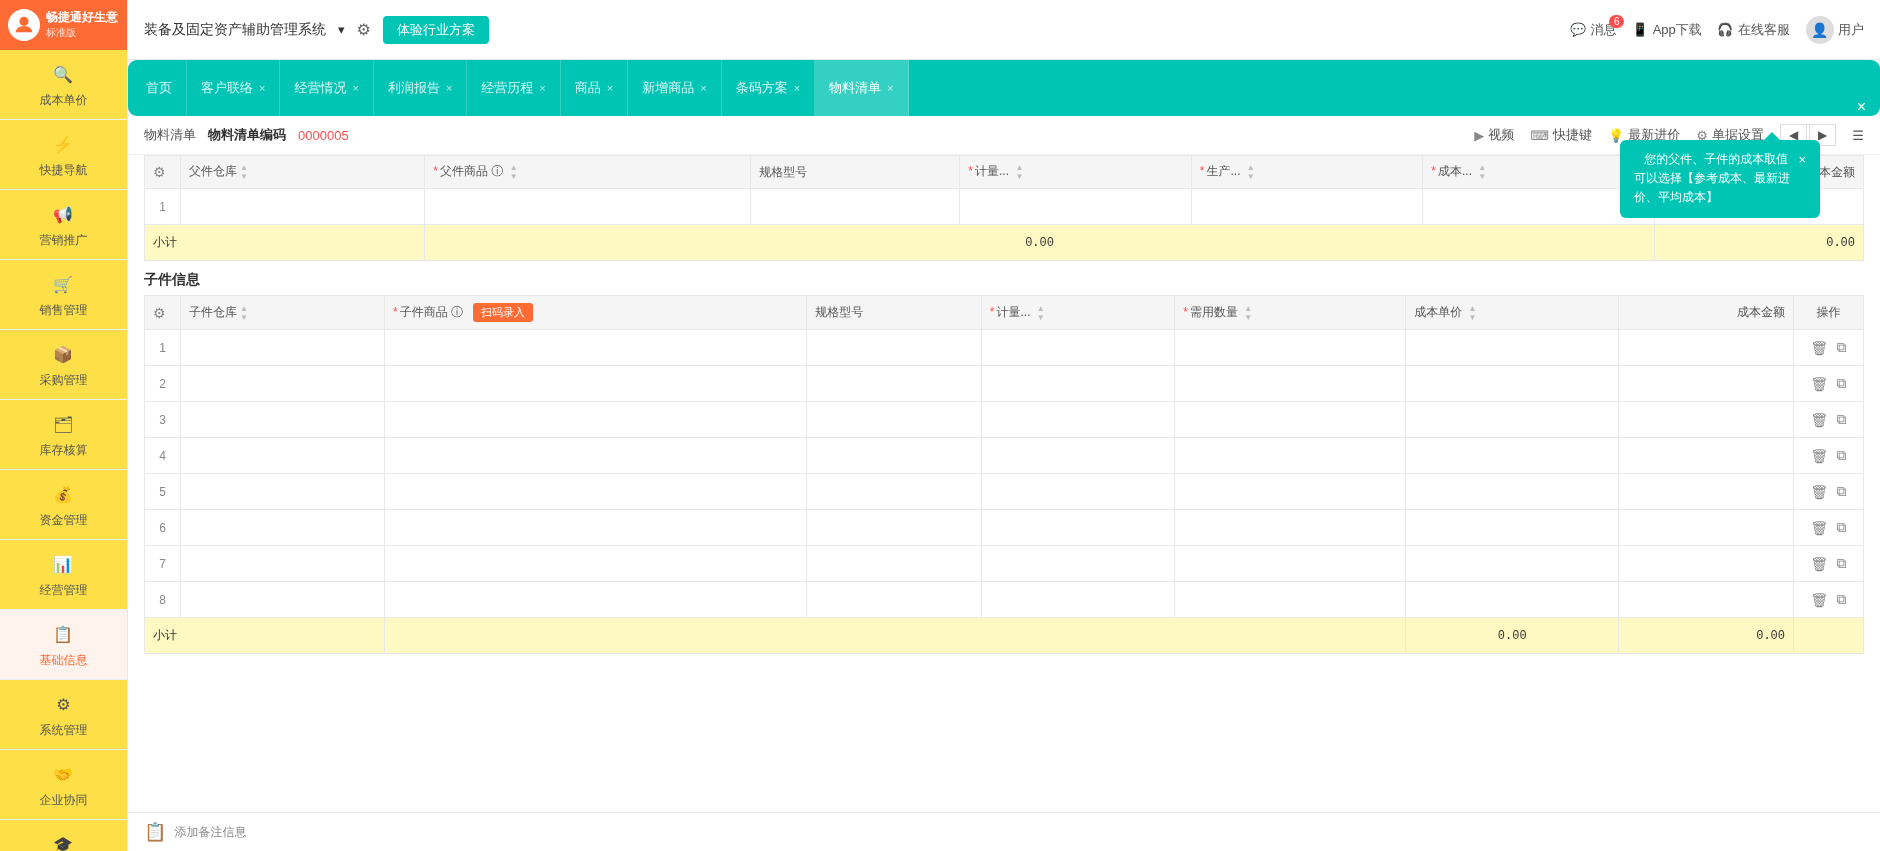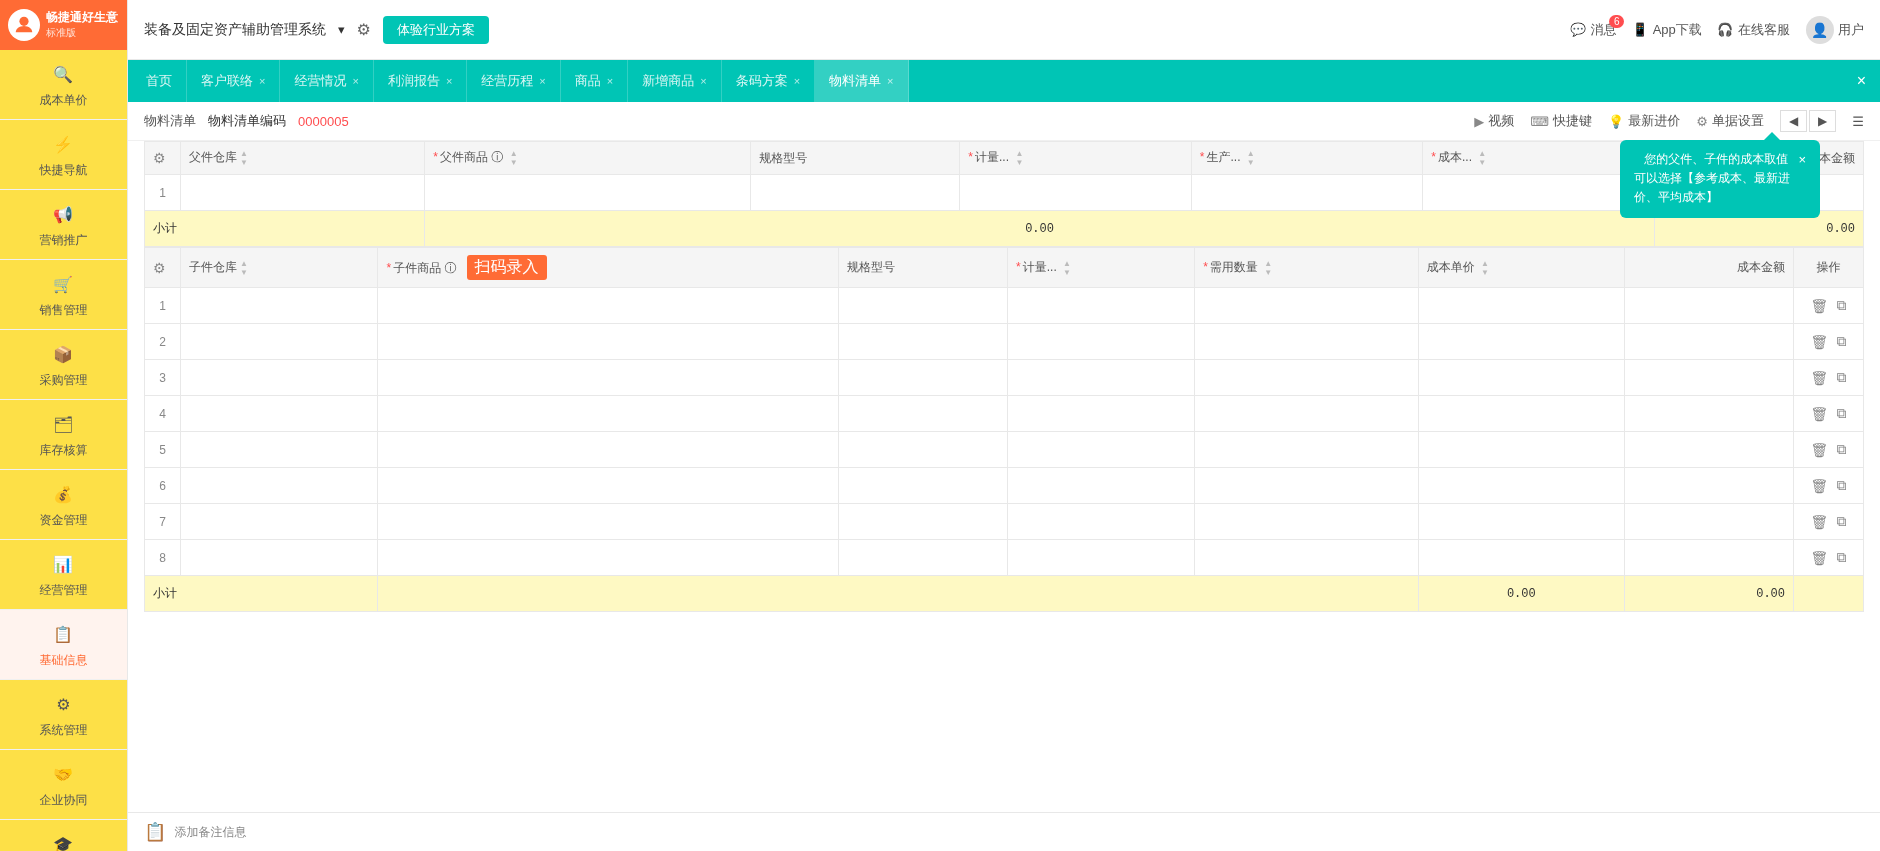--- a/index.html
+++ b/index.html
@@ -106,25 +106,26 @@
     .user-avatar {
       width: 28px; height: 28px; border-radius: 50%;
       background: #ddd; display: flex; align-items: center; justify-content: center;
       color: #666; font-size: 14px;
     }
 
     
     .nav-tabs {
       background: #00c5b5;
       display: flex;
-      align-items: center;
-      height: 42px;
+      align-items: flex-end;
+      height: 56px;
       flex-shrink: 0;
       overflow-x: auto;
       padding: 0 4px;
+      border-radius: 9px;
     }
     .nav-tabs::-webkit-scrollbar { height: 0; }
     .nav-tab {
       display: flex; align-items: center; gap: 6px;
       padding: 0 14px;
       height: 100%;
       color: rgba(255,255,255,0.85);
       cursor: pointer;
       font-size: 13px;
       white-space: nowrap;
@@ -143,21 +144,21 @@
 
     
     .sub-breadcrumb {
       display: flex; align-items: center; gap: 12px;
       padding: 8px 16px;
       background: #fff;
       border-bottom: 1px solid #f0f0f0;
       flex-shrink: 0;
     }
     .sub-breadcrumb-item { color: #555; font-size: 13px; cursor: pointer; }
-    .sub-breadcrumb-item.current { color: #333; font-weight: 400; text-align: center; }
+    .sub-breadcrumb-item.current { color: #333; font-weight: 700; text-align: center; }
     .breadcrumb-code { color: #ff4d4f; font-size: 13px; font-weight: 500; }
 
     
     .content-toolbar {
       display: flex; align-items: center; gap: 16px;
       margin-left: auto;
     }
     .toolbar-action {
       display: flex; align-items: center; gap: 4px;
       color: #555; font-size: 13px; cursor: pointer;
@@ -204,21 +205,21 @@
       font-family: Liberation Mono, monospace;
     }
     .table-cell-inner {
       width: 100%; height: 100%;
       display: flex; align-items: center;
       padding: 0 6px;
     }
     .required-star { color: #ff4d4f; margin-right: 2px; }
     .scan-btn {
       background: #ff6b35; color: #fff; border: none; border-radius: 3px;
-      padding: 2px 8px; font-size: 16px; cursor: pointer; white-space: nowrap;
+      padding: 2px 8px; font-size: 11px; cursor: pointer; white-space: nowrap;
     }
     .col-ops { text-align: center !important; width: 70px; }
     .ops-icons { display: flex; align-items: center; justify-content: center; gap: 8px; }
     .op-icon { color: #888; cursor: pointer; font-size: 14px; }
     .settings-col { width: 36px; text-align: center; }
     .settings-gear { color: #888; font-size: 14px; }
     .sort-arrows { display: inline-flex; flex-direction: column; margin-left: 3px; font-size: 8px; color: #bbb; vertical-align: middle; }
 
     
     .tooltip-box {
@@ -516,20 +517,21 @@
             <tr class="subtotal">
               <td colspan="2">小计</td>
               <td colspan="5" style="text-align:center;">0.00</td>
               <td style="text-align:right;">0.00</td>
             </tr>
           </tbody>
         </table>
       </div>
 
       <div class="section" style="padding-bottom: 16px;">
+        <div class="section-title">子件信息</div>
         <table class="data-table">
           <thead>
             <tr>
               <th class="settings-col">
                 <span class="settings-gear">⚙</span>
               </th>
               <th>
                 子件仓库<span class="sort-arrows">▲<br>▼</span>
               </th>
               <th>

